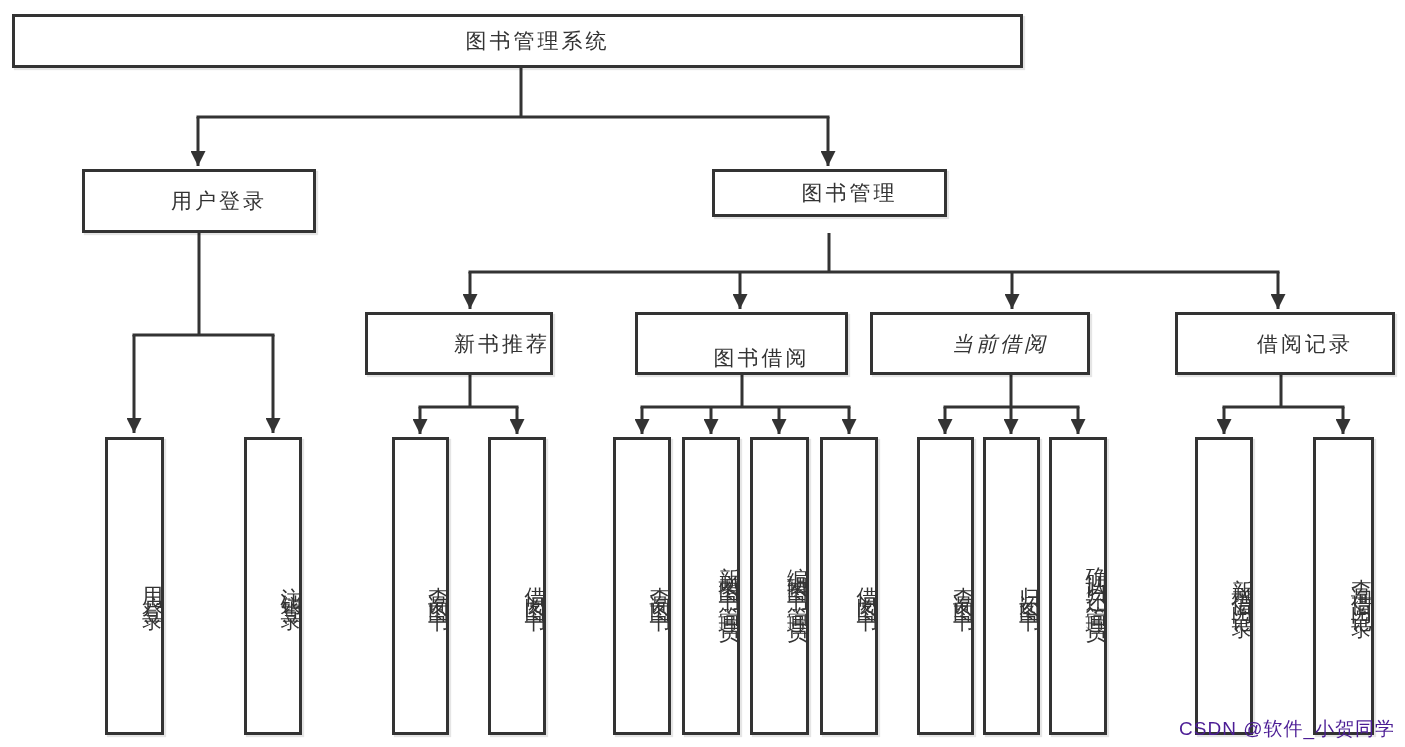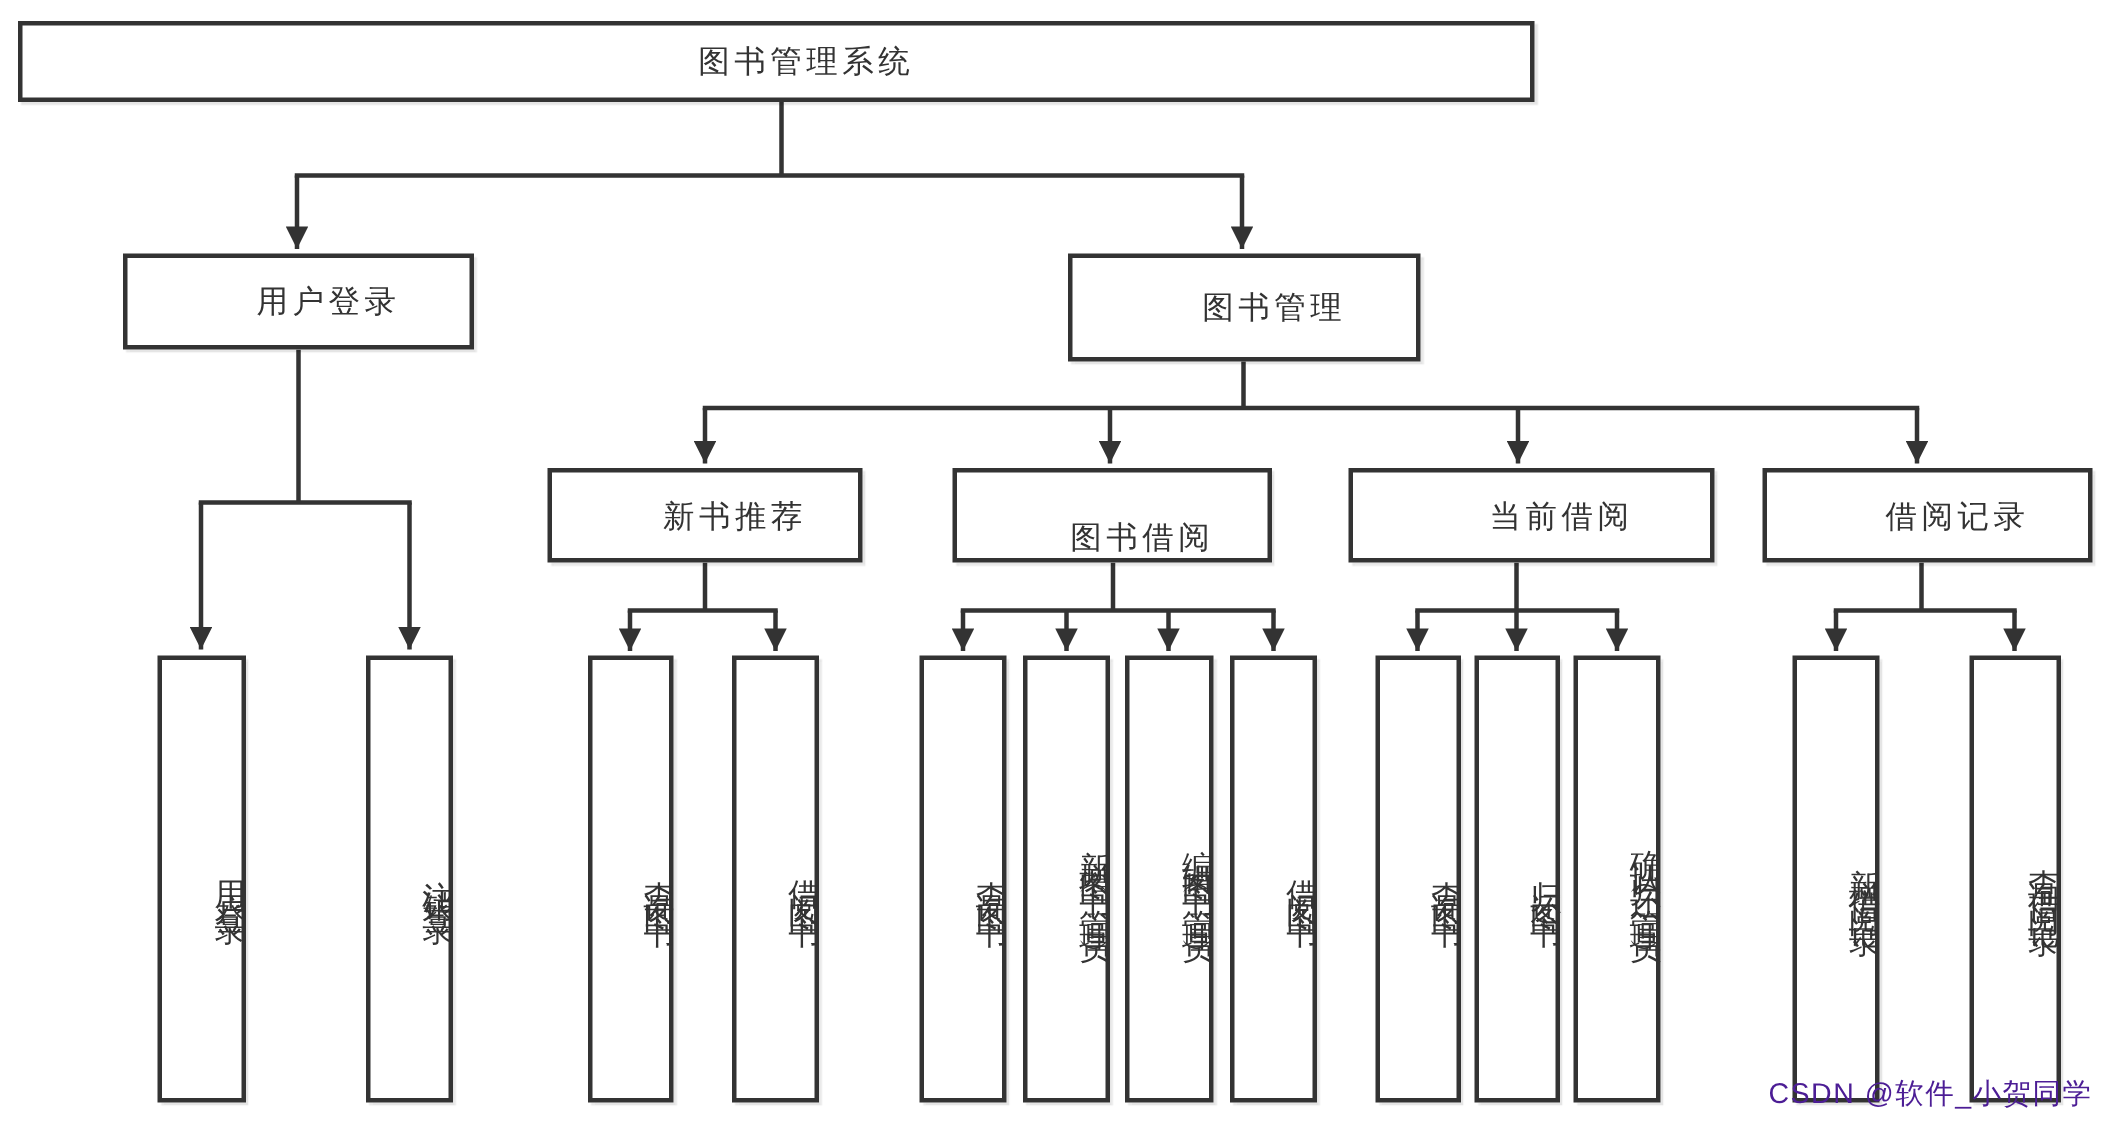--- a/index.html
+++ b/index.html
@@ -53,24 +53,24 @@
     bottom: 5px;
     font-size: 19px;
     color: #4c1d95;
     letter-spacing: 1px;
     z-index: 3;
     white-space: nowrap;
   }
   
   .b-root  { left: 12px;   top: 14px;  width: 1011px; height: 54px; }
   .b-login { left: 82px;   top: 169px; width: 234px;  height: 64px; }
-  .b-mgmt  { left: 712px;  top: 169px; width: 235px;  height: 72px; }
-  .b-rec   { left: 365px;  top: 312px; width: 210px;  height: 63px; }
+  .b-mgmt  { left: 712px;  top: 169px; width: 235px;  height: 48px; }
+  .b-rec   { left: 365px;  top: 312px; width: 188px;  height: 63px; justify-content: flex-end; }
   .b-bb    { left: 635px;  top: 312px; width: 213px;  height: 63px; align-items: flex-end; }
-  .b-cb    { left: 899px;  top: 312px; width: 244px;  height: 63px; }
+  .b-cb    { left: 870px;  top: 312px; width: 220px;  height: 63px; font-style: italic; }
   .b-br    { left: 1175px; top: 312px; width: 220px;  height: 63px; }
   .v-login1  { left: 105px;  width: 59px; }
   .v-logout  { left: 244px;  width: 58px; }
   .v-recq    { left: 392px;  width: 57px; }
   .v-recb    { left: 488px;  width: 58px; }
   .v-bbq     { left: 613px;  width: 58px; }
   .v-bbadd   { left: 682px;  width: 58px; }
   .v-bbedit  { left: 750px;  width: 59px; }
   .v-bbbor   { left: 820px;  width: 58px; }
   .v-cbq     { left: 917px;  width: 57px; }

